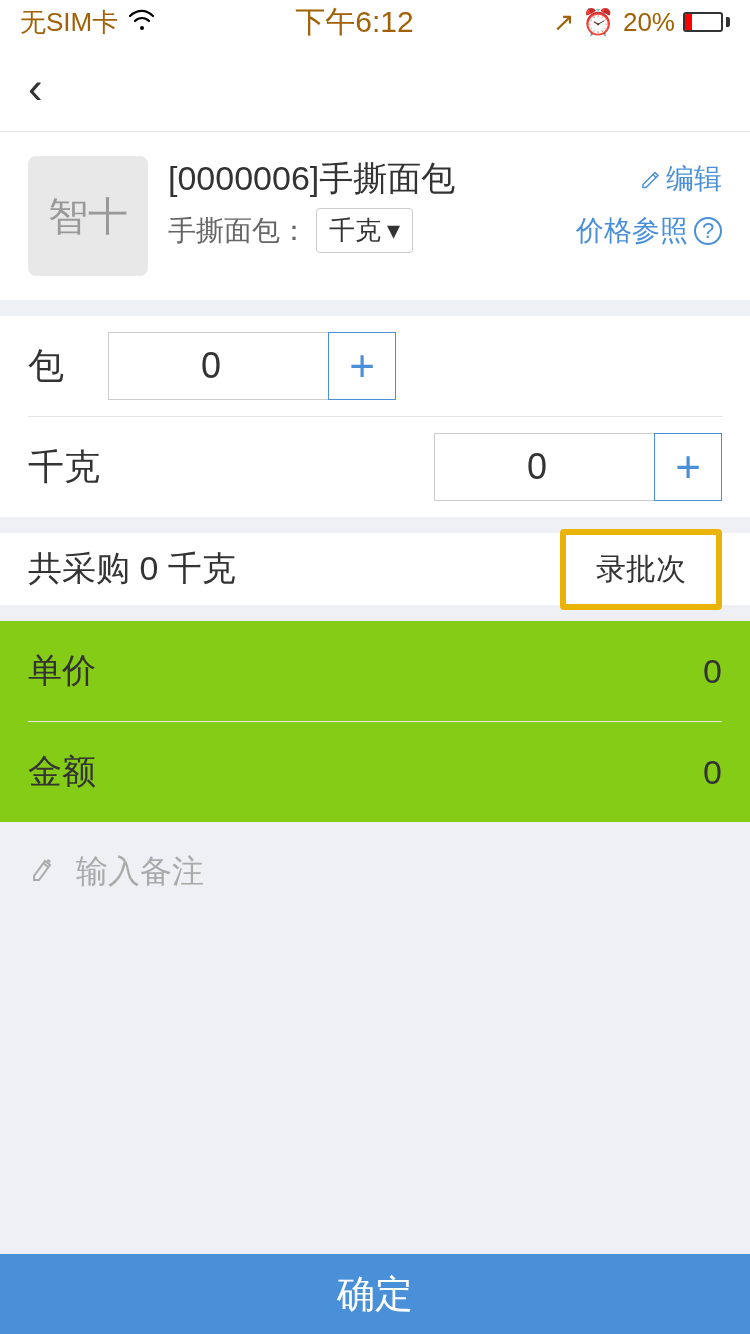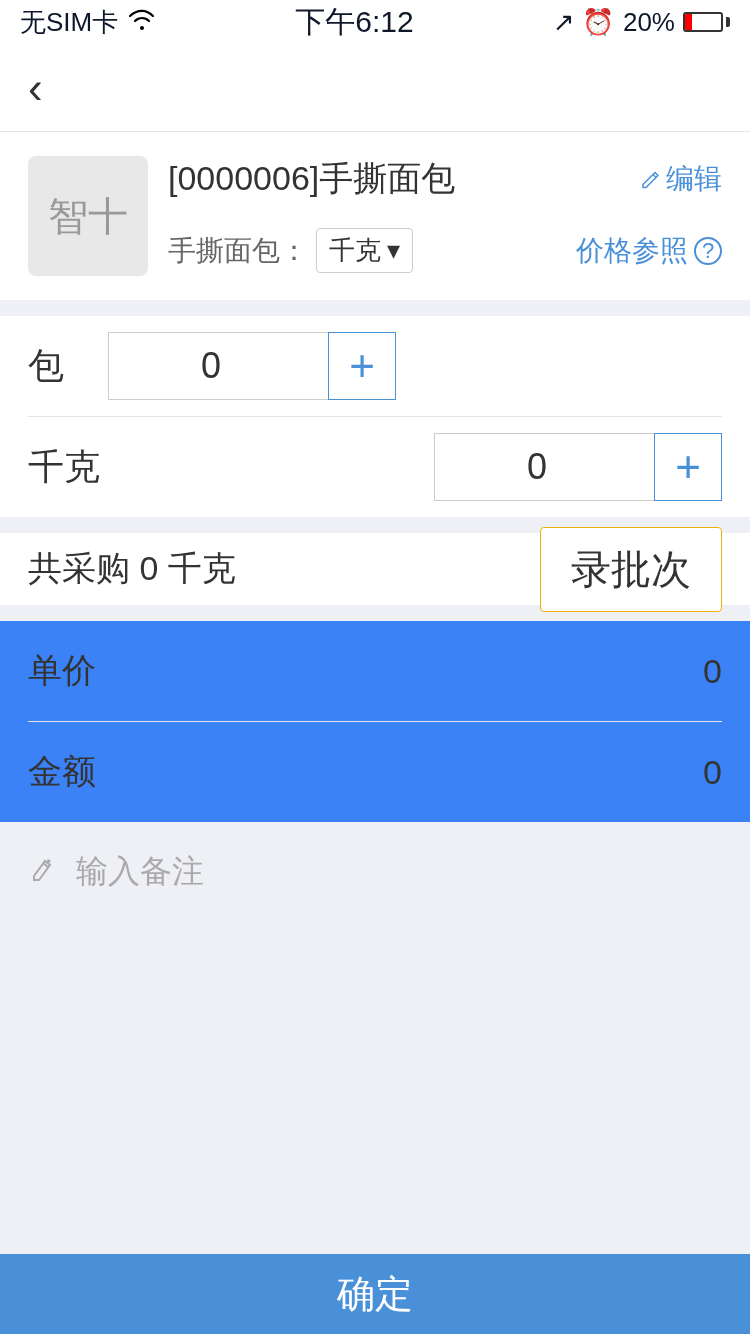--- a/index.html
+++ b/index.html
@@ -16,21 +16,21 @@
     
     .status-bar {
       width: 750px;
       height: 44px;
       background: #fff;
       display: flex;
       align-items: center;
       justify-content: space-between;
       padding: 0 20px;
       font-size: 26px;
-      color: #0f172a;
+      color: #a16207;
     }
     .status-left { display: flex; align-items: center; gap: 10px; }
     .status-center { font-size: 30px; font-weight: 500; }
     .status-right { display: flex; align-items: center; gap: 8px; font-size: 26px; }
     .battery-icon {
       display: inline-flex; align-items: center; gap: 2px;
     }
     .battery-body {
       width: 40px; height: 20px; border: 2px solid #333; border-radius: 3px; position: relative; overflow: hidden;
     }
@@ -87,21 +87,21 @@
     }
     .product-thumb-inner {
       font-size: 40px;
       color: #999;
       text-align: center;
     }
     .product-info {
       flex: 1;
       display: flex;
       flex-direction: column;
-      gap: 26px;
+      gap: 6px;
     }
     .product-name-row {
       display: flex;
       align-items: center;
       justify-content: space-between;
     }
     .product-name {
       font-size: 34px;
       color: #333;
       font-weight: 500;
@@ -212,32 +212,32 @@
       align-items: center;
       justify-content: space-between;
       padding: 0 28px;
       height: 72px;
     }
     .total-label {
       font-size: 34px;
       color: #333;
     }
     .record-btn {
-      border: 1px solid #eab308;
+      border: 6px solid #eab308;
       background: #fff;
       padding: 14px 30px;
-      font-size: 40px;
+      font-size: 30px;
       color: #333;
       border-radius: 4px;
       cursor: pointer;
     }
 
     
     .price-section {
-      background: #3b82f6;
+      background: #84cc16;
       margin-top: 0;
     }
     .price-row {
       display: flex;
       align-items: center;
       justify-content: space-between;
       padding: 0 28px;
       height: 100px;
     }
     .price-row-label {

